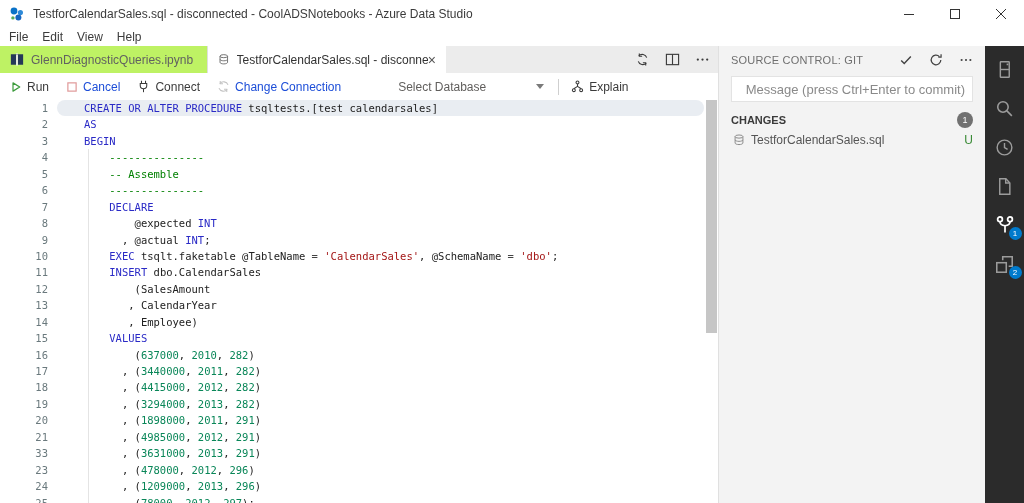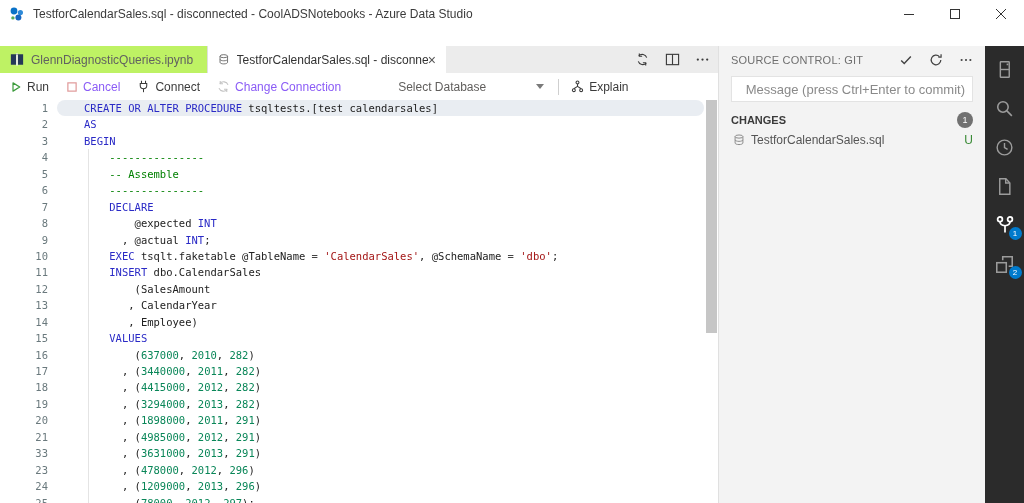--- a/index.html
+++ b/index.html
@@ -22,21 +22,21 @@
   .tabs-row{height:27px;background:#ececec;display:flex;position:relative;}
   .tab{display:flex;align-items:center;padding:0 10px;font-size:12px;box-sizing:border-box;height:27px;}
   .tab-inactive{width:208px;color:#616161;background:#bef264;border-right:1px solid #dedede;}
   .tab-active{width:238px;color:#333;background:#fff;}
   .tab-label{margin-left:7px;white-space:nowrap;overflow:hidden;}
   .tab-close{margin-left:auto;font-size:14px;color:#555;line-height:1;}
   .editor-actions{position:absolute;right:8px;top:0;height:27px;display:flex;align-items:center;gap:15px;color:#3b3b3b;}
   
   .toolbar{height:27px;background:#fff;display:flex;align-items:center;padding-left:10px;font-size:12px;color:#3b3b3b;}
   .tb-item{display:flex;align-items:center;gap:5px;margin-right:17px;white-space:nowrap;}
-  .tb-disabled{color:#8b5cf6;}
+  .tb-disabled{color:#1d4ed8;}
   .select-db{width:146px;display:flex;align-items:center;justify-content:space-between;color:#605e5c;margin-left:40px;margin-right:14px;}
   .chevron{width:0;height:0;border-left:4px solid transparent;border-right:4px solid transparent;border-top:5px solid #7a7a7a;}
   .tb-sep{width:1px;height:16px;background:#cfcfcf;margin-right:12px;}
   
   .editor-body{position:absolute;top:54px;left:0;width:718px;height:403px;background:#fff;overflow:hidden;}
   .indent-guide{position:absolute;left:88px;top:49px;bottom:0;width:1px;background:var(--guide);}
   .code-lines{position:absolute;top:0;left:0;right:14px;}
   .line{display:flex;height:16.45px;line-height:16.45px;white-space:pre;}
   .ln{flex:0 0 48px;text-align:right;font-family:"DejaVu Sans Mono",monospace;font-size:10.5px;color:var(--linenum);}
   .lc{flex:1;margin-left:9px;padding-left:27px;font-family:"DejaVu Sans Mono",monospace;font-size:10.5px;color:var(--plain);}
@@ -94,20 +94,26 @@
           </svg>
       </div>
       <div class="win-btn">
         <svg width="10" height="10" viewBox="0 0 10 10">
             <path d="M0 0L10 10M10 0L0 10" stroke="#333" stroke-width="1"></path>
           </svg>
       </div>
     </div>
   </div>
 
+  <div class="menubar">
+      <span class="menu-item">File</span>
+      <span class="menu-item">Edit</span>
+      <span class="menu-item">View</span>
+      <span class="menu-item">Help</span>
+    </div>
 
   <div class="content">
 
     <div class="editor-col">
 
       <div class="tabs-row">
         <div class="tab tab-inactive">
           <svg width="14" height="13" viewBox="0 0 16 14">
             <path d="M1 1h6v12H1z M9 1h6v12H9z" fill="#253858"></path>
               <rect x="7" y="0" width="2" height="14" fill="#ececec"></rect>

